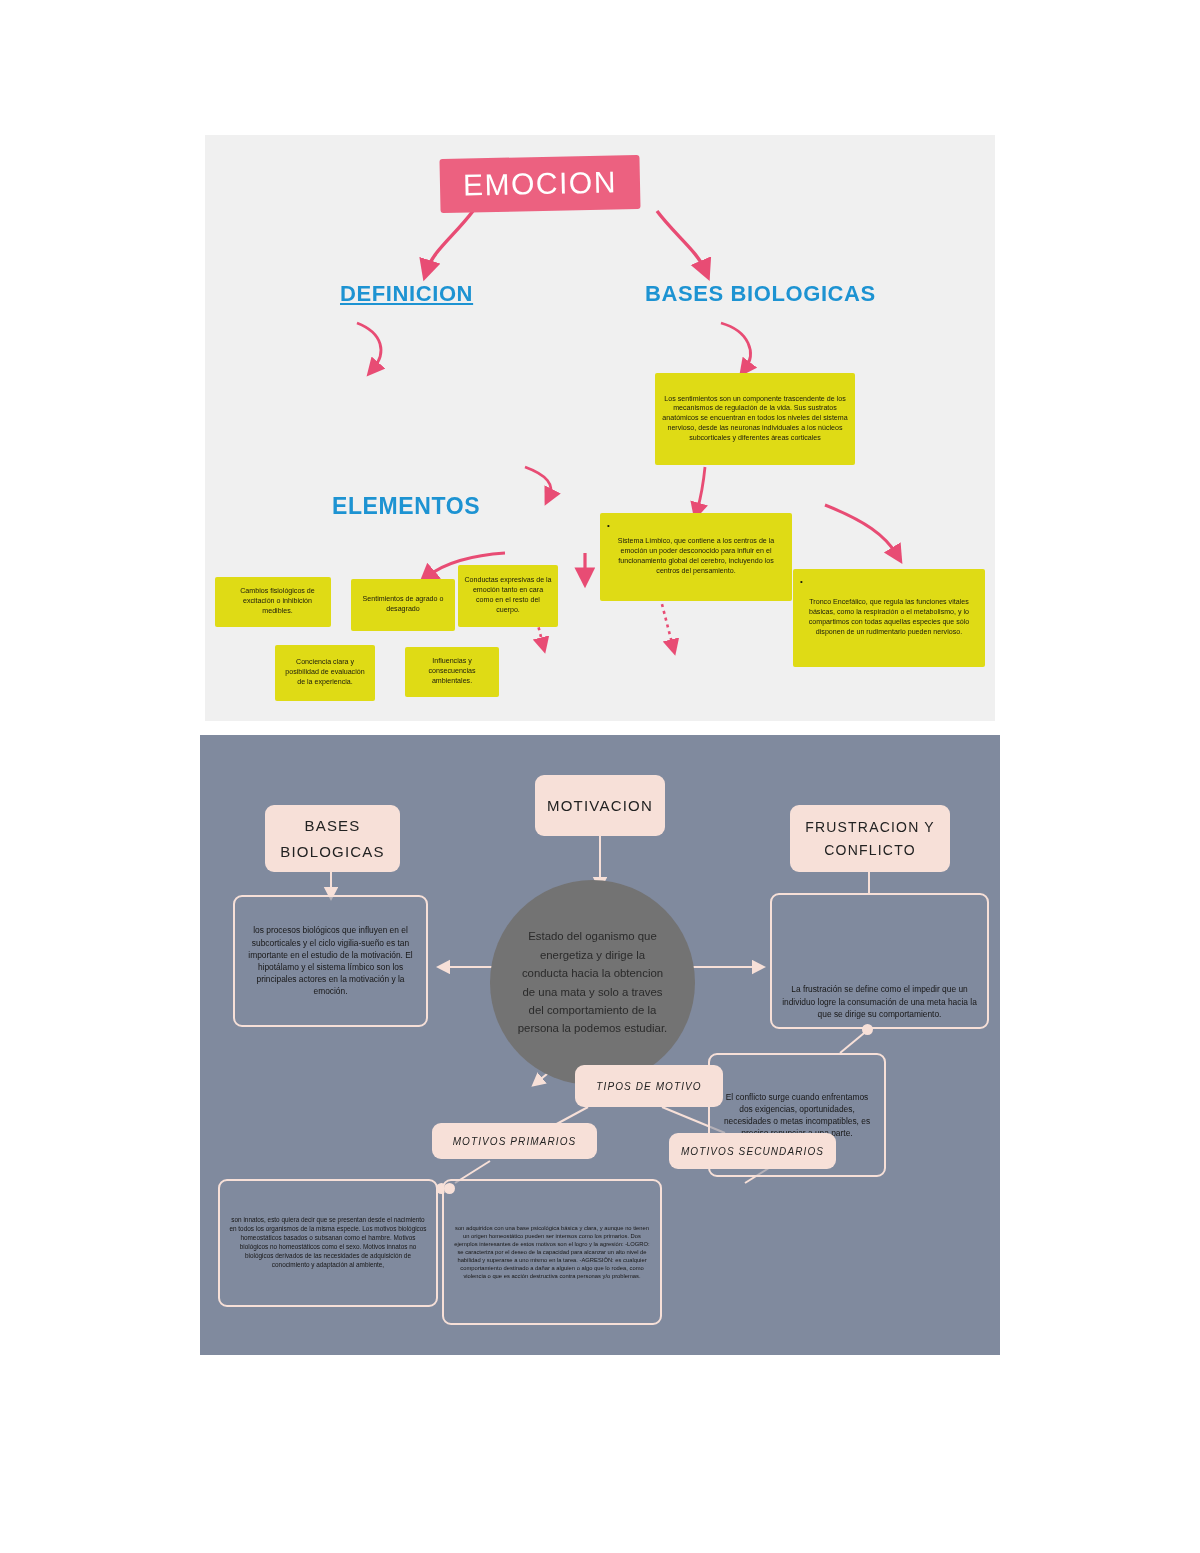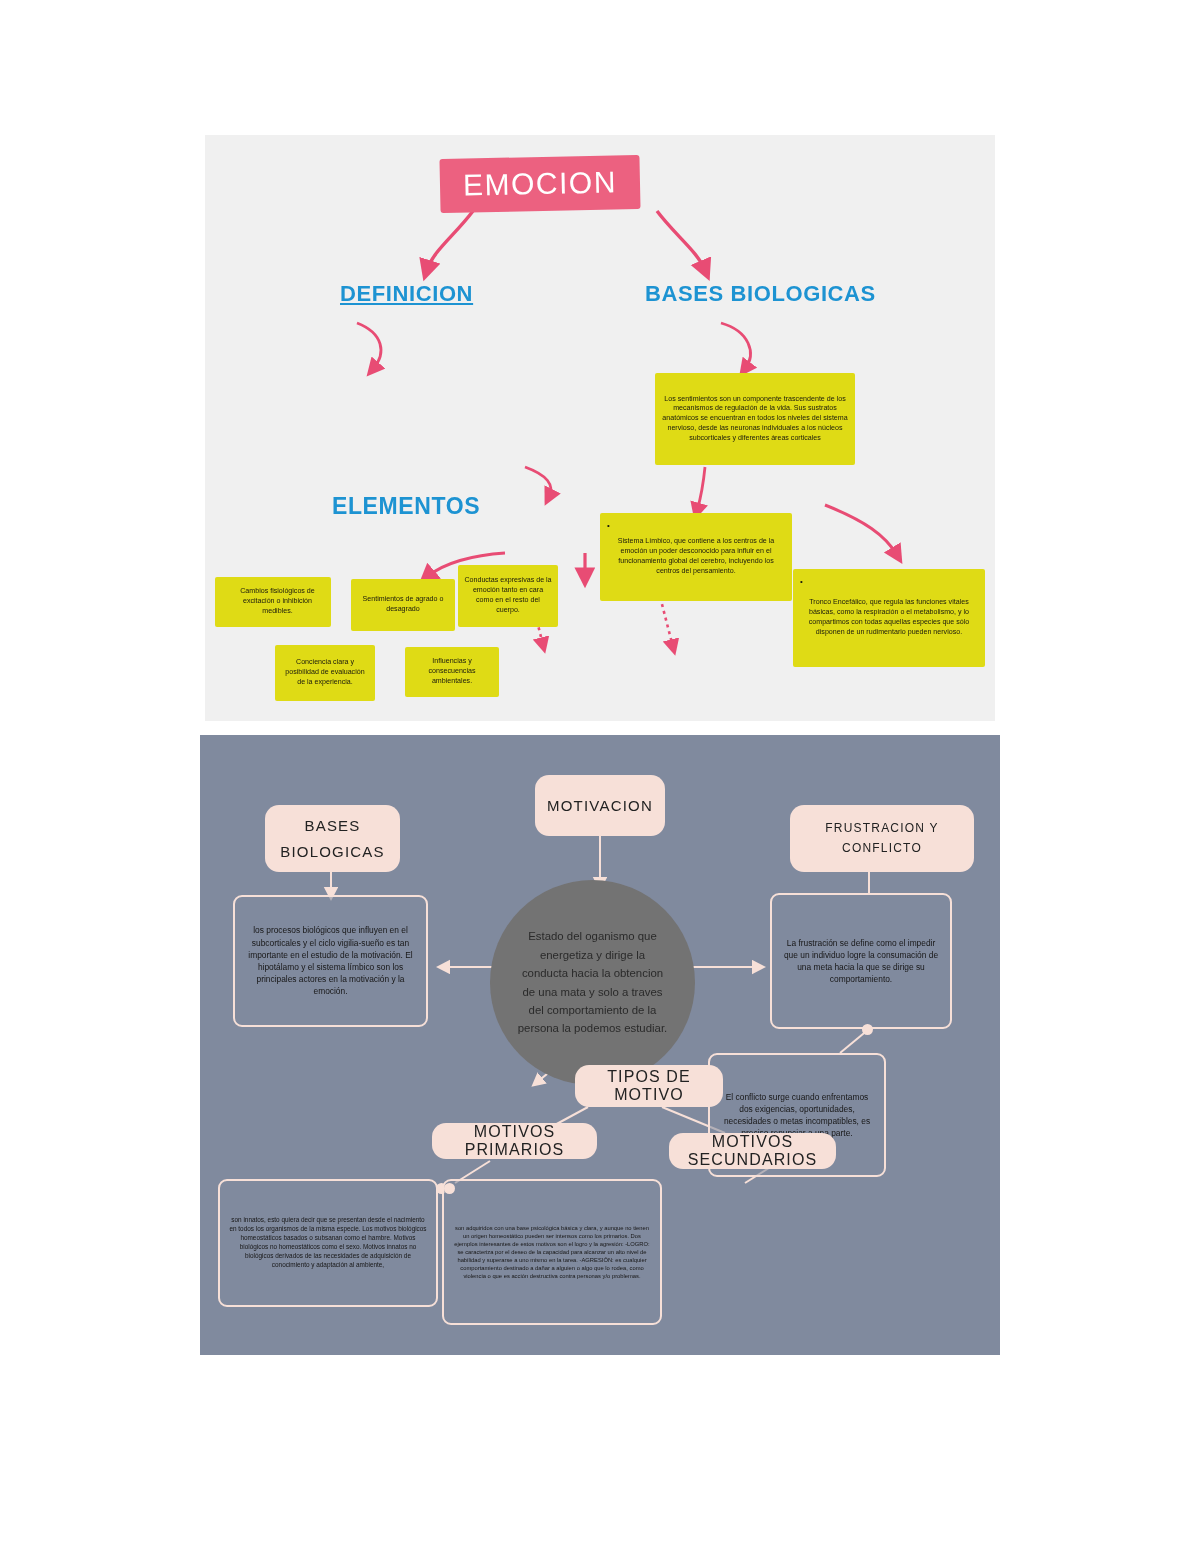--- a/index.html
+++ b/index.html
@@ -56,32 +56,32 @@
   
   #motivacion-diagram {
     position: absolute;
     left: 200px; top: 735px;
     width: 800px; height: 620px;
     background: #808a9e;
   }
   .pbox {
     position: absolute;
     background: #f7e0d8;
-    border-radius: 14px;
+    border-radius: 9px;
     color: #222222;
     display: flex; align-items: center; justify-content: center;
     text-align: center;
   }
   .pbox.title {
     font-size: 15px;
     letter-spacing: 1.2px;
     line-height: 1.4;
     font-weight: 400;
   }
-  .pbox.small-title { font-size: 16px; letter-spacing: 1.1px; }
+  .pbox.small-title { font-size: 10px; letter-spacing: 1.1px; font-style: italic; }
   .gbox {
     position: absolute;
     background: rgba(128,138,158,0.55);
     border: 2.2px solid #f7e0d8;
     border-radius: 9px;
     color: #171717;
     font-size: 8.4px;
     line-height: 1.45;
     text-align: center;
     padding: 7px 8px;
@@ -229,33 +229,33 @@
   </svg>
 
   <div class="pbox title" style="left:335px; top:40px; width:130px; height:61px;">
     <span>MOTIVACION</span>
   </div>
 
   <div class="pbox title" style="left:65px; top:70px; width:135px; height:67px; line-height:1.7;">
     <span>BASES BIOLOGICAS</span>
   </div>
 
-  <div class="pbox title" style="left:590px; top:70px; width:184px; height:67px; line-height:1.6; font-size:12px;">
+  <div class="pbox title" style="left:590px; top:70px; width:160px; height:67px; line-height:1.6; font-size:14px;">
     <span>FRUSTRACION Y CONFLICTO</span>
   </div>
 
   <div class="circle" style="left:290px; top:145px; width:205px; height:205px;">
     <span>Estado del oganismo que energetiza y dirige la conducta hacia la obtencion de una mata y solo a traves del comportamiento de la persona la podemos estudiar.</span>
   </div>
 
   <div class="gbox" style="left:33px; top:160px; width:195px; height:132px;">
     <span class="inner">los procesos biológicos que influyen en el subcorticales y el ciclo vigilia-sueño es tan importante en el estudio de la motivación. El hipotálamo y el sistema límbico son los principales actores en la motivación y la emoción.</span>
   </div>
 
-  <div class="gbox" style="left:570px; top:158px; width:182px; height:136px;">
+  <div class="gbox" style="left:570px; top:158px; width:219px; height:136px;align-items:flex-end;">
     <span class="inner">La frustración se define como el impedir que un individuo logre la consumación de una meta hacia la que se dirige su comportamiento.</span>
   </div>
 
   <div class="dot" style="left:662px; top:289px;"></div>
 
   <div class="gbox" style="left:508px; top:318px; width:178px; height:124px;">
     <span class="inner">El conflicto surge cuando enfrentamos dos exigencias, oportunidades, necesidades o metas incompatibles, es preciso renunciar a una parte.</span>
   </div>
 
   <div class="pbox small-title" style="left:378px; top:330px; width:148px; height:42px; left:375px;">

